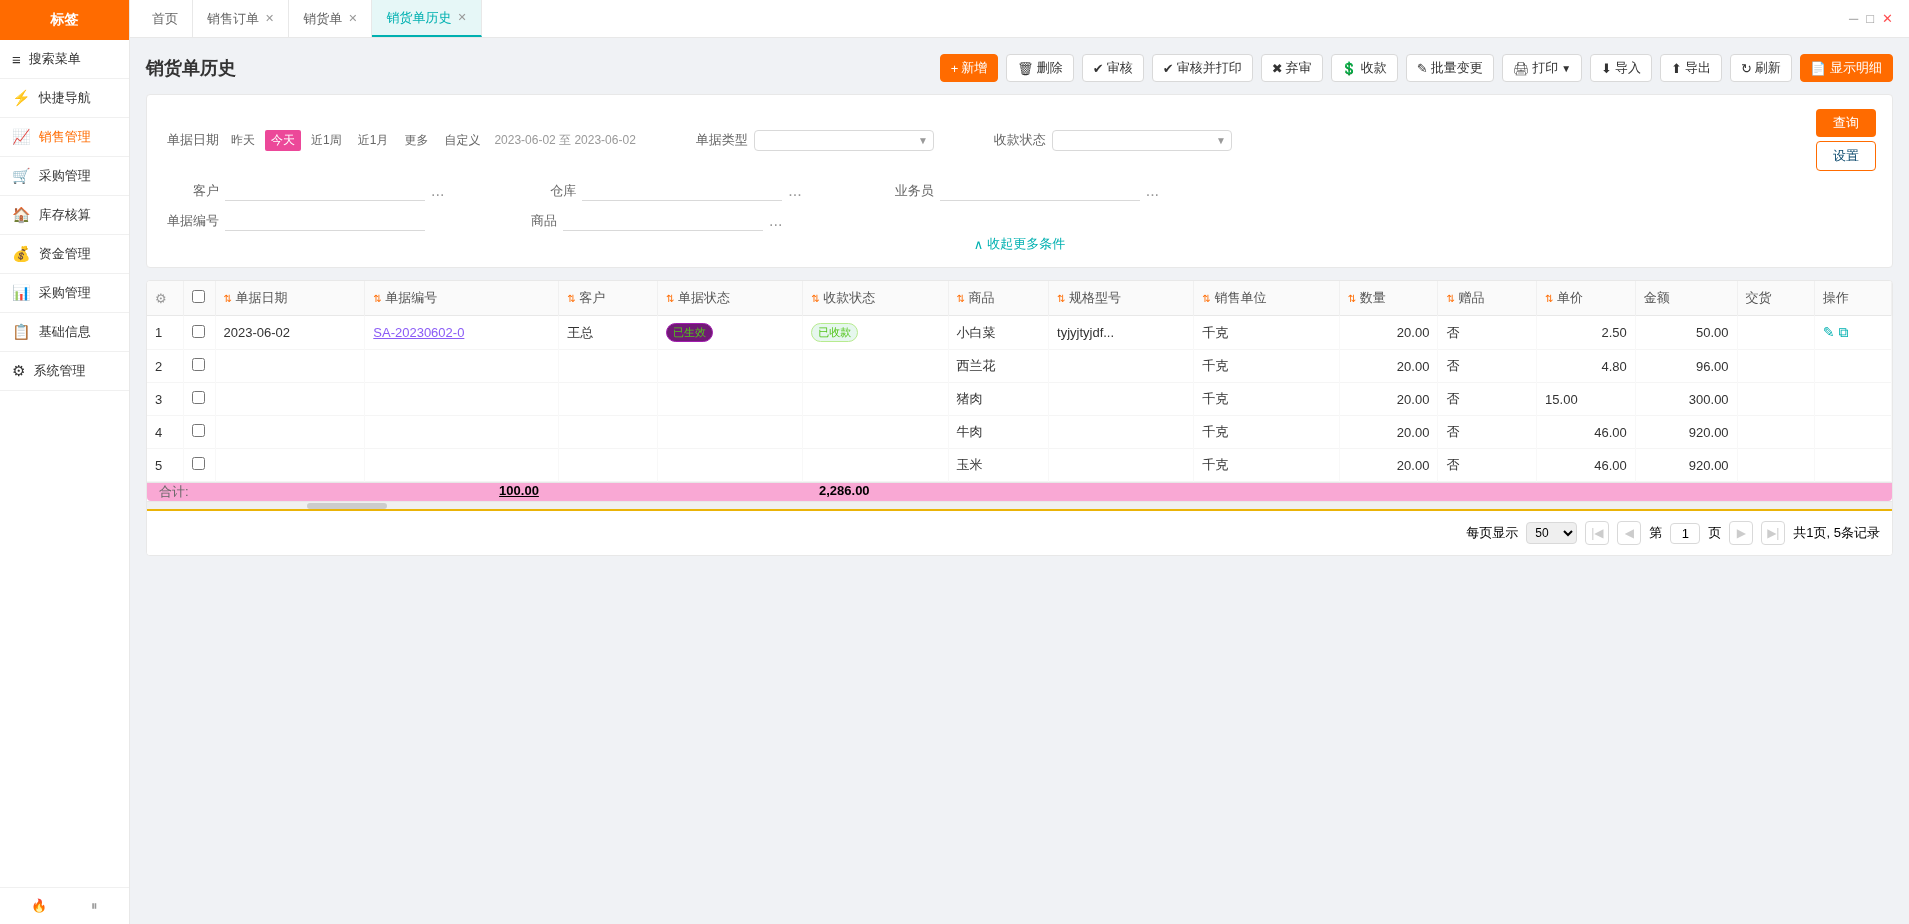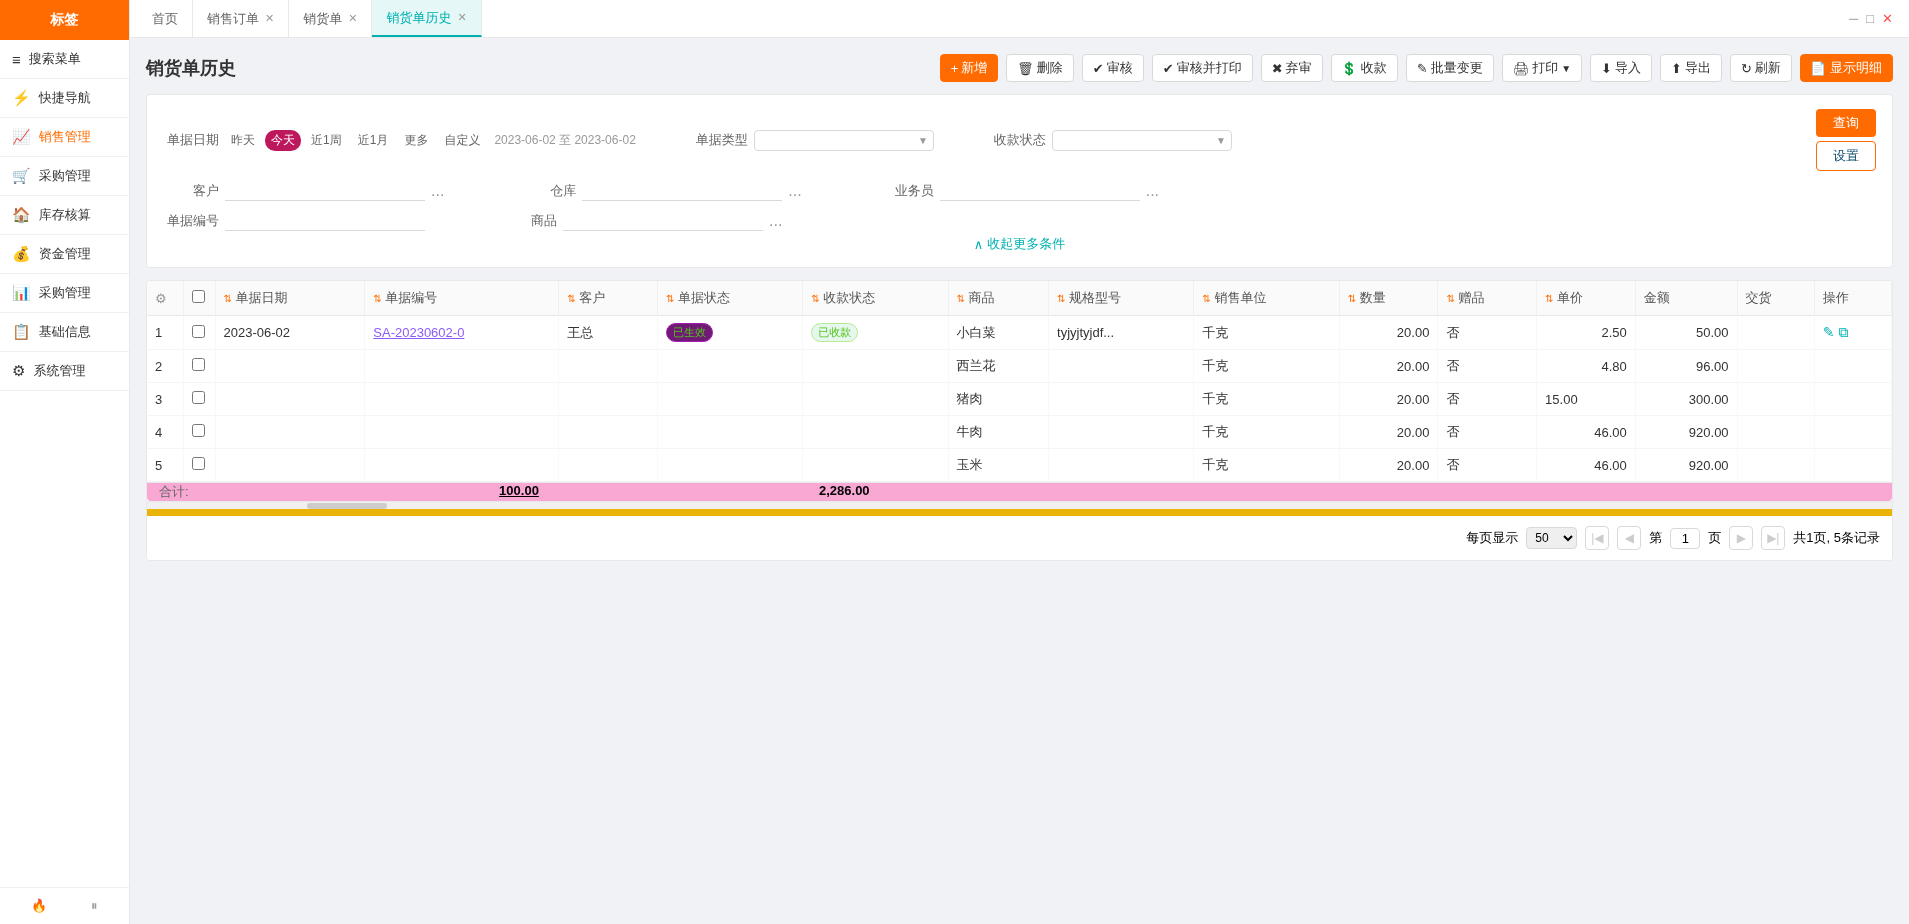--- a/index.html
+++ b/index.html
@@ -134,21 +134,21 @@
     .filter-select-wrap { position: relative; }
     .filter-select-wrap::after { content: '▼'; position: absolute; right: 6px; top: 50%; transform: translateY(-50%); font-size: 10px; color: #999; pointer-events: none; }
     .date-shortcuts { display: flex; gap: 4px; align-items: center; }
     .date-shortcut {
       padding: 2px 6px;
       cursor: pointer;
       color: #666;
       border-radius: 2px;
       font-size: 12px;
     }
-    .date-shortcut.active { background: #be185d; color: #fff; border-radius: 10px; }
+    .date-shortcut.active { background: #ec4899; color: #fff; border-radius: 2px; }
     .date-range { color: #999; font-size: 12px; }
     .filter-more { display: flex; justify-content: center; margin-top: 4px; }
     .filter-more-btn {
       color: #00b0b0;
       cursor: pointer;
       display: flex;
       align-items: center;
       gap: 4px;
       font-size: 12px;
     }
@@ -199,21 +199,21 @@
     .total-qty { min-width: 600px; text-align: center; font-weight: bold; text-decoration: underline; }
     .total-amount { font-weight: bold; }
 
     
     .pagination {
       display: flex;
       align-items: center;
       justify-content: flex-end;
       padding: 10px 12px;
       background: #fff;
-      border-top: 7px solid #eab308;
+      border-top: 2px solid #eab308;
       gap: 8px;
       font-size: 12px;
     }
     .pagination-select {
       border: 1px solid #d9d9d9;
       border-radius: 4px;
       padding: 2px 4px;
       font-size: 12px;
     }
     .page-btn {

